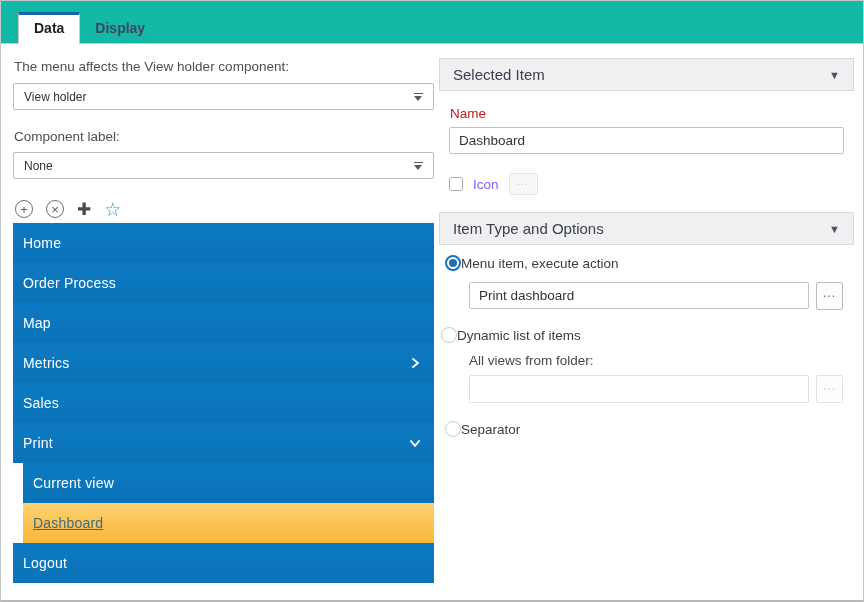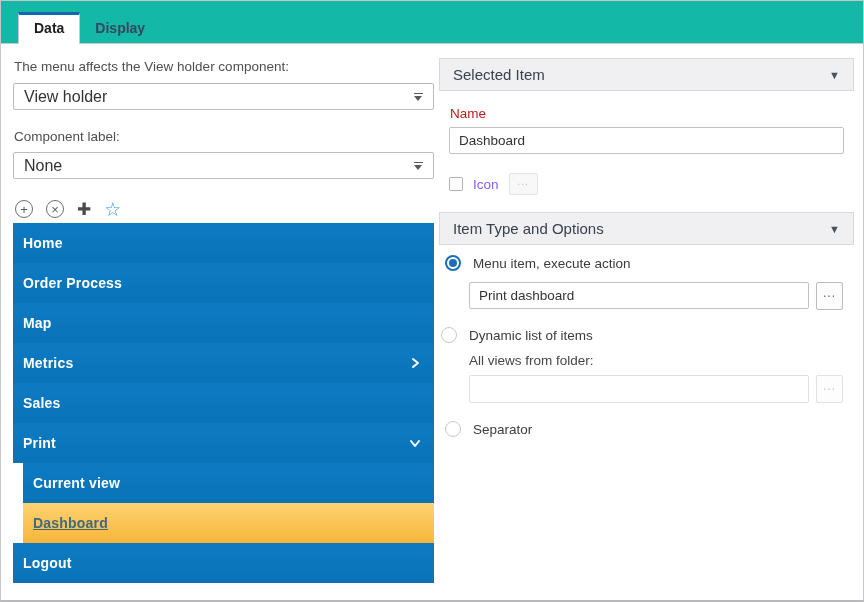--- a/index.html
+++ b/index.html
@@ -22,42 +22,42 @@
     border:1px solid #c9c9cc; border-bottom:none;
     border-top:3px solid #1567ad;
     margin-bottom:-1px; padding-bottom:8px;
   }
   
   .field-label { position:absolute; font-size:13.5px; color:#4f4f4f; }
   .select {
     position:absolute; width:421px; height:27px; background:#fff;
     border:1px solid #b9bdc2; border-radius:2px;
     display:flex; align-items:center; justify-content:space-between;
-    padding:0 10px; font-size:16px; color:#333; cursor:pointer;
+    padding:0 10px; font-size:12px; color:#333; cursor:pointer;
   }
   .dd-caret { position:relative; width:9px; height:8px; display:inline-block; }
   .dd-caret::before { content:""; position:absolute; top:0; left:0; width:9px; height:1.5px; background:#5b5b5b; }
   .dd-caret::after { content:""; position:absolute; top:3px; left:0;
     border-left:4.5px solid transparent; border-right:4.5px solid transparent; border-top:5px solid #5b5b5b; }
   .toolbar { position:absolute; left:14px; top:197px; display:flex; align-items:center; gap:13px; height:22px; }
   .tb-circle {
     width:18px; height:18px; border:1.5px solid #6e6e6e; border-radius:50%;
     display:flex; align-items:center; justify-content:center;
     font-size:13px; color:#5a5a5a; line-height:1; cursor:pointer; background:#fff;
   }
   .tb-plus { font-size:17px; color:#4a4a4a; cursor:pointer; line-height:1; }
   .tb-star { font-size:19px; color:#2f97d4; cursor:pointer; line-height:1; }
   
   .menu { position:absolute; left:12px; top:222px; width:421px; }
   .menu-row {
     height:40px; display:flex; align-items:center; justify-content:space-between;
     padding:0 12px 0 10px; cursor:pointer;
     background:linear-gradient(180deg,#0c7ac2 0%,#0a73b8 100%);
   }
-  .menu-row .mi-label { color:#fff; font-size:14px; font-weight:700; letter-spacing:.2px; }
+  .menu-row .mi-label { color:#fff; font-size:14px; font-weight:400; letter-spacing:.2px; }
   .menu-row.indent { margin-left:10px; }
   .menu-row.selected { background:linear-gradient(180deg,#fdd271 0%,#f8b63a 100%); }
   .menu-row.selected .mi-label { color:#3f6a80; text-decoration:underline; }
   .chev { display:flex; align-items:center; }
   
   .panel-header {
     position:absolute; left:438px; width:415px; height:33px;
     background:#f0f0f3; border:1px solid #d9d9dc;
     display:flex; align-items:center; justify-content:space-between;
     padding:0 13px; font-size:15px; color:#39404e; cursor:pointer;
@@ -76,21 +76,21 @@
   }
   .browse-btn.disabled { border-color:#e2e2e2; color:#c9c9c9; background:#fdfdfd; }
   .browse-btn.small { width:29px; height:22px; background:#f8f8f8; border-color:#e4e4e4; color:#c4c4c4; font-size:10px; }
   .checkbox { width:14px; height:14px; border:1px solid #b0b0b0; border-radius:2px; background:#fff; cursor:pointer; }
   .inline-row { position:absolute; display:flex; align-items:center; gap:9px; }
   .inline-row .lbl { font-size:13.5px; color:#8b5cf6; }
   .radio { width:16px; height:16px; border-radius:50%; background:#fff; flex:none; cursor:pointer; }
   .radio.off { border:1.5px solid #c9c9c9; }
   .radio.on { border:2px solid #1a6fb6; display:flex; align-items:center; justify-content:center; }
   .radio.on::after { content:""; width:8px; height:8px; border-radius:50%; background:#1a6fb6; }
-  .radio-row { position:absolute; display:flex; align-items:center; gap:12px; }
+  .radio-row { position:absolute; display:flex; align-items:center; gap:0; }
   .radio-row .lbl { font-size:13.5px; color:#3c3c3c; }
 </style>
 </head>
 <body>
 
 <div class="dialog">
 
   <div class="tabbar">
     <div class="tab active">Data</div>
     <div class="tab">Display</div>

